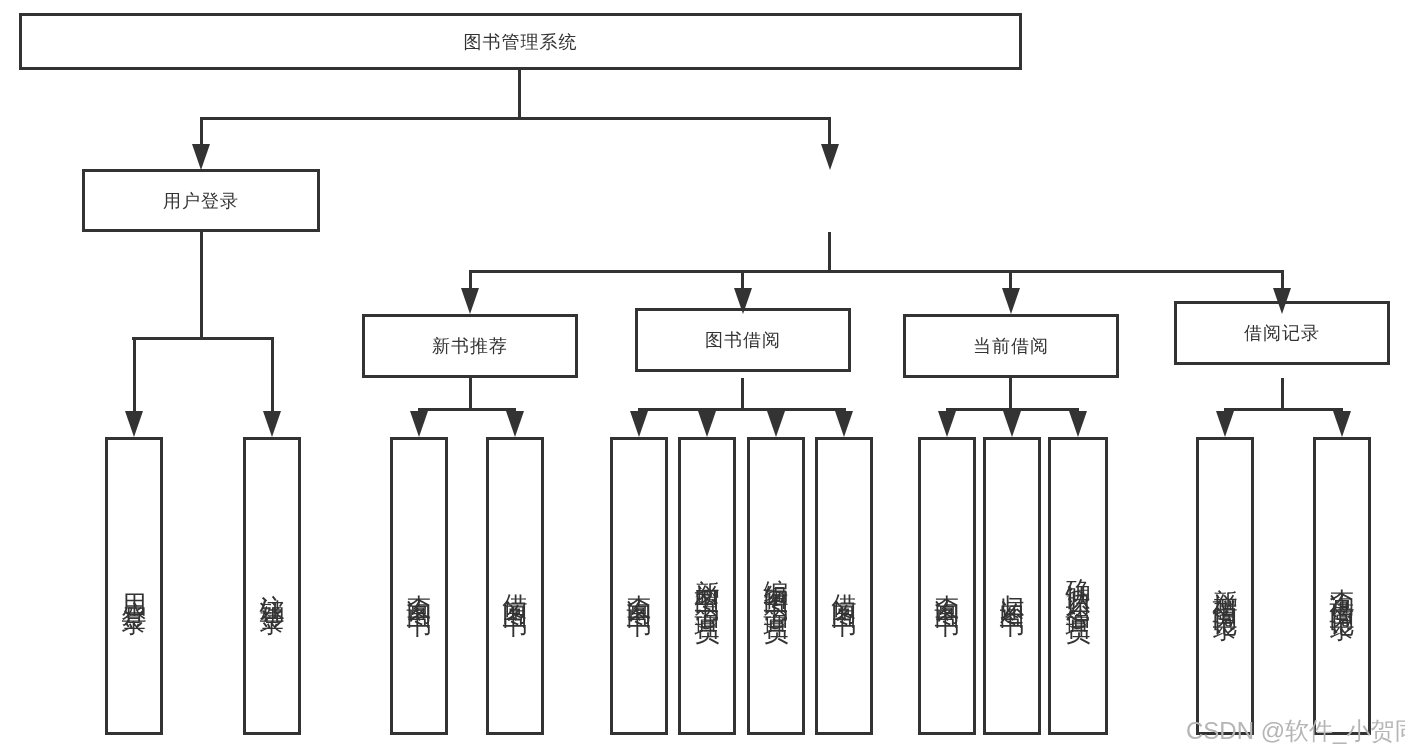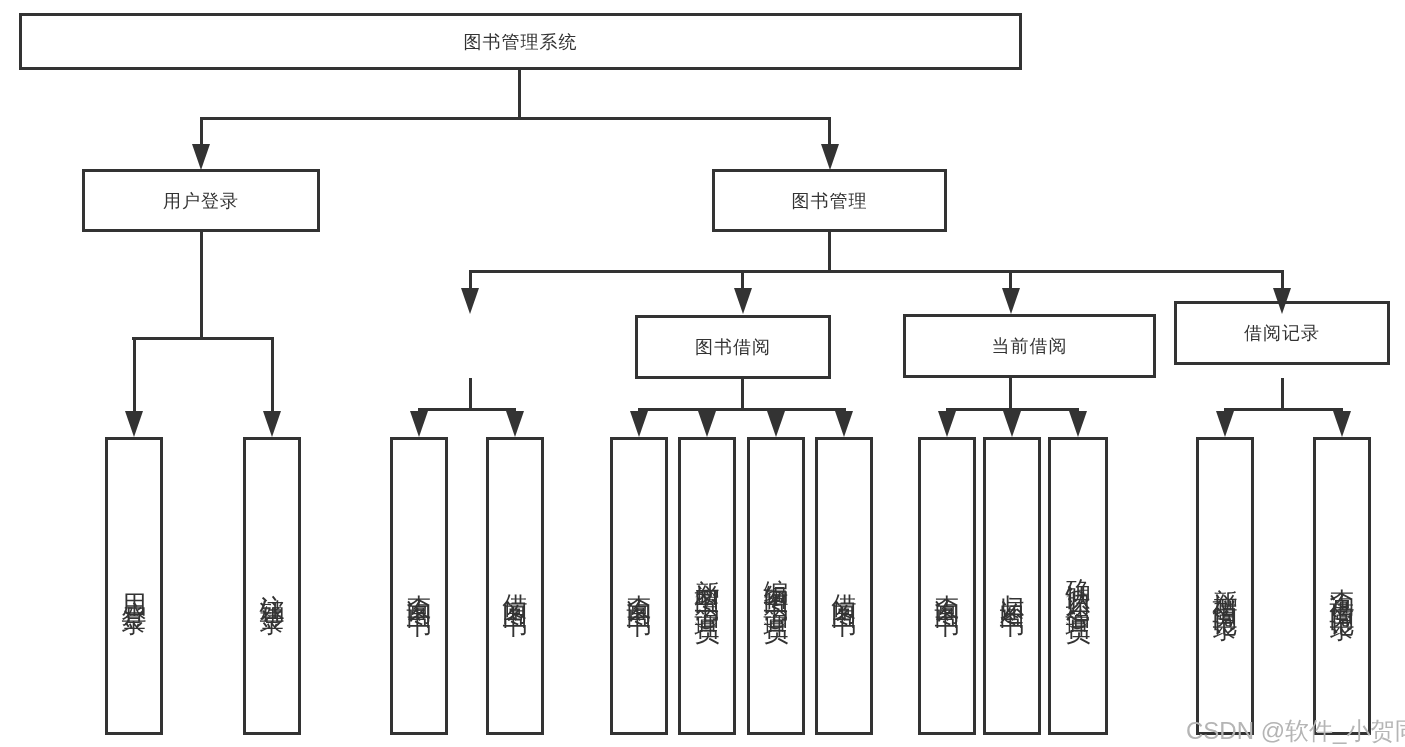--- a/index.html
+++ b/index.html
@@ -55,28 +55,28 @@
 
 <div class="canvas">
 
   <div class="box h" style="left:19px;top:13px;width:1003px;height:57px;">
     <span>图书管理系统</span>
   </div>
 
   <div class="box h" style="left:82px;top:169px;width:238px;height:63px;">
     <span>用户登录</span>
   </div>
-  <div class="box h" style="left:712px;top:169px;width:235px;height:63px;">
-    <span>图书管理</span>
+
+  <div class="box h" style="left:362px;top:314px;width:216px;height:64px;">
+    <span>新书推荐</span>
   </div>
-
-  <div class="box h" style="left:635px;top:315px;width:196px;height:64px;">
+  <div class="box h" style="left:635px;top:308px;width:216px;height:64px;">
     <span>图书借阅</span>
   </div>
-  <div class="box h" style="left:903px;top:314px;width:253px;height:64px;">
+  <div class="box h" style="left:903px;top:314px;width:216px;height:64px;">
     <span>当前借阅</span>
   </div>
   <div class="box h" style="left:1174px;top:301px;width:216px;height:64px;">
     <span>借阅记录</span>
   </div>
 
   <div class="box v" style="left:105px;top:437px;width:58px;height:298px;">
     <span>用户登录</span>
   </div>
   <div class="box v" style="left:243px;top:437px;width:58px;height:298px;">

